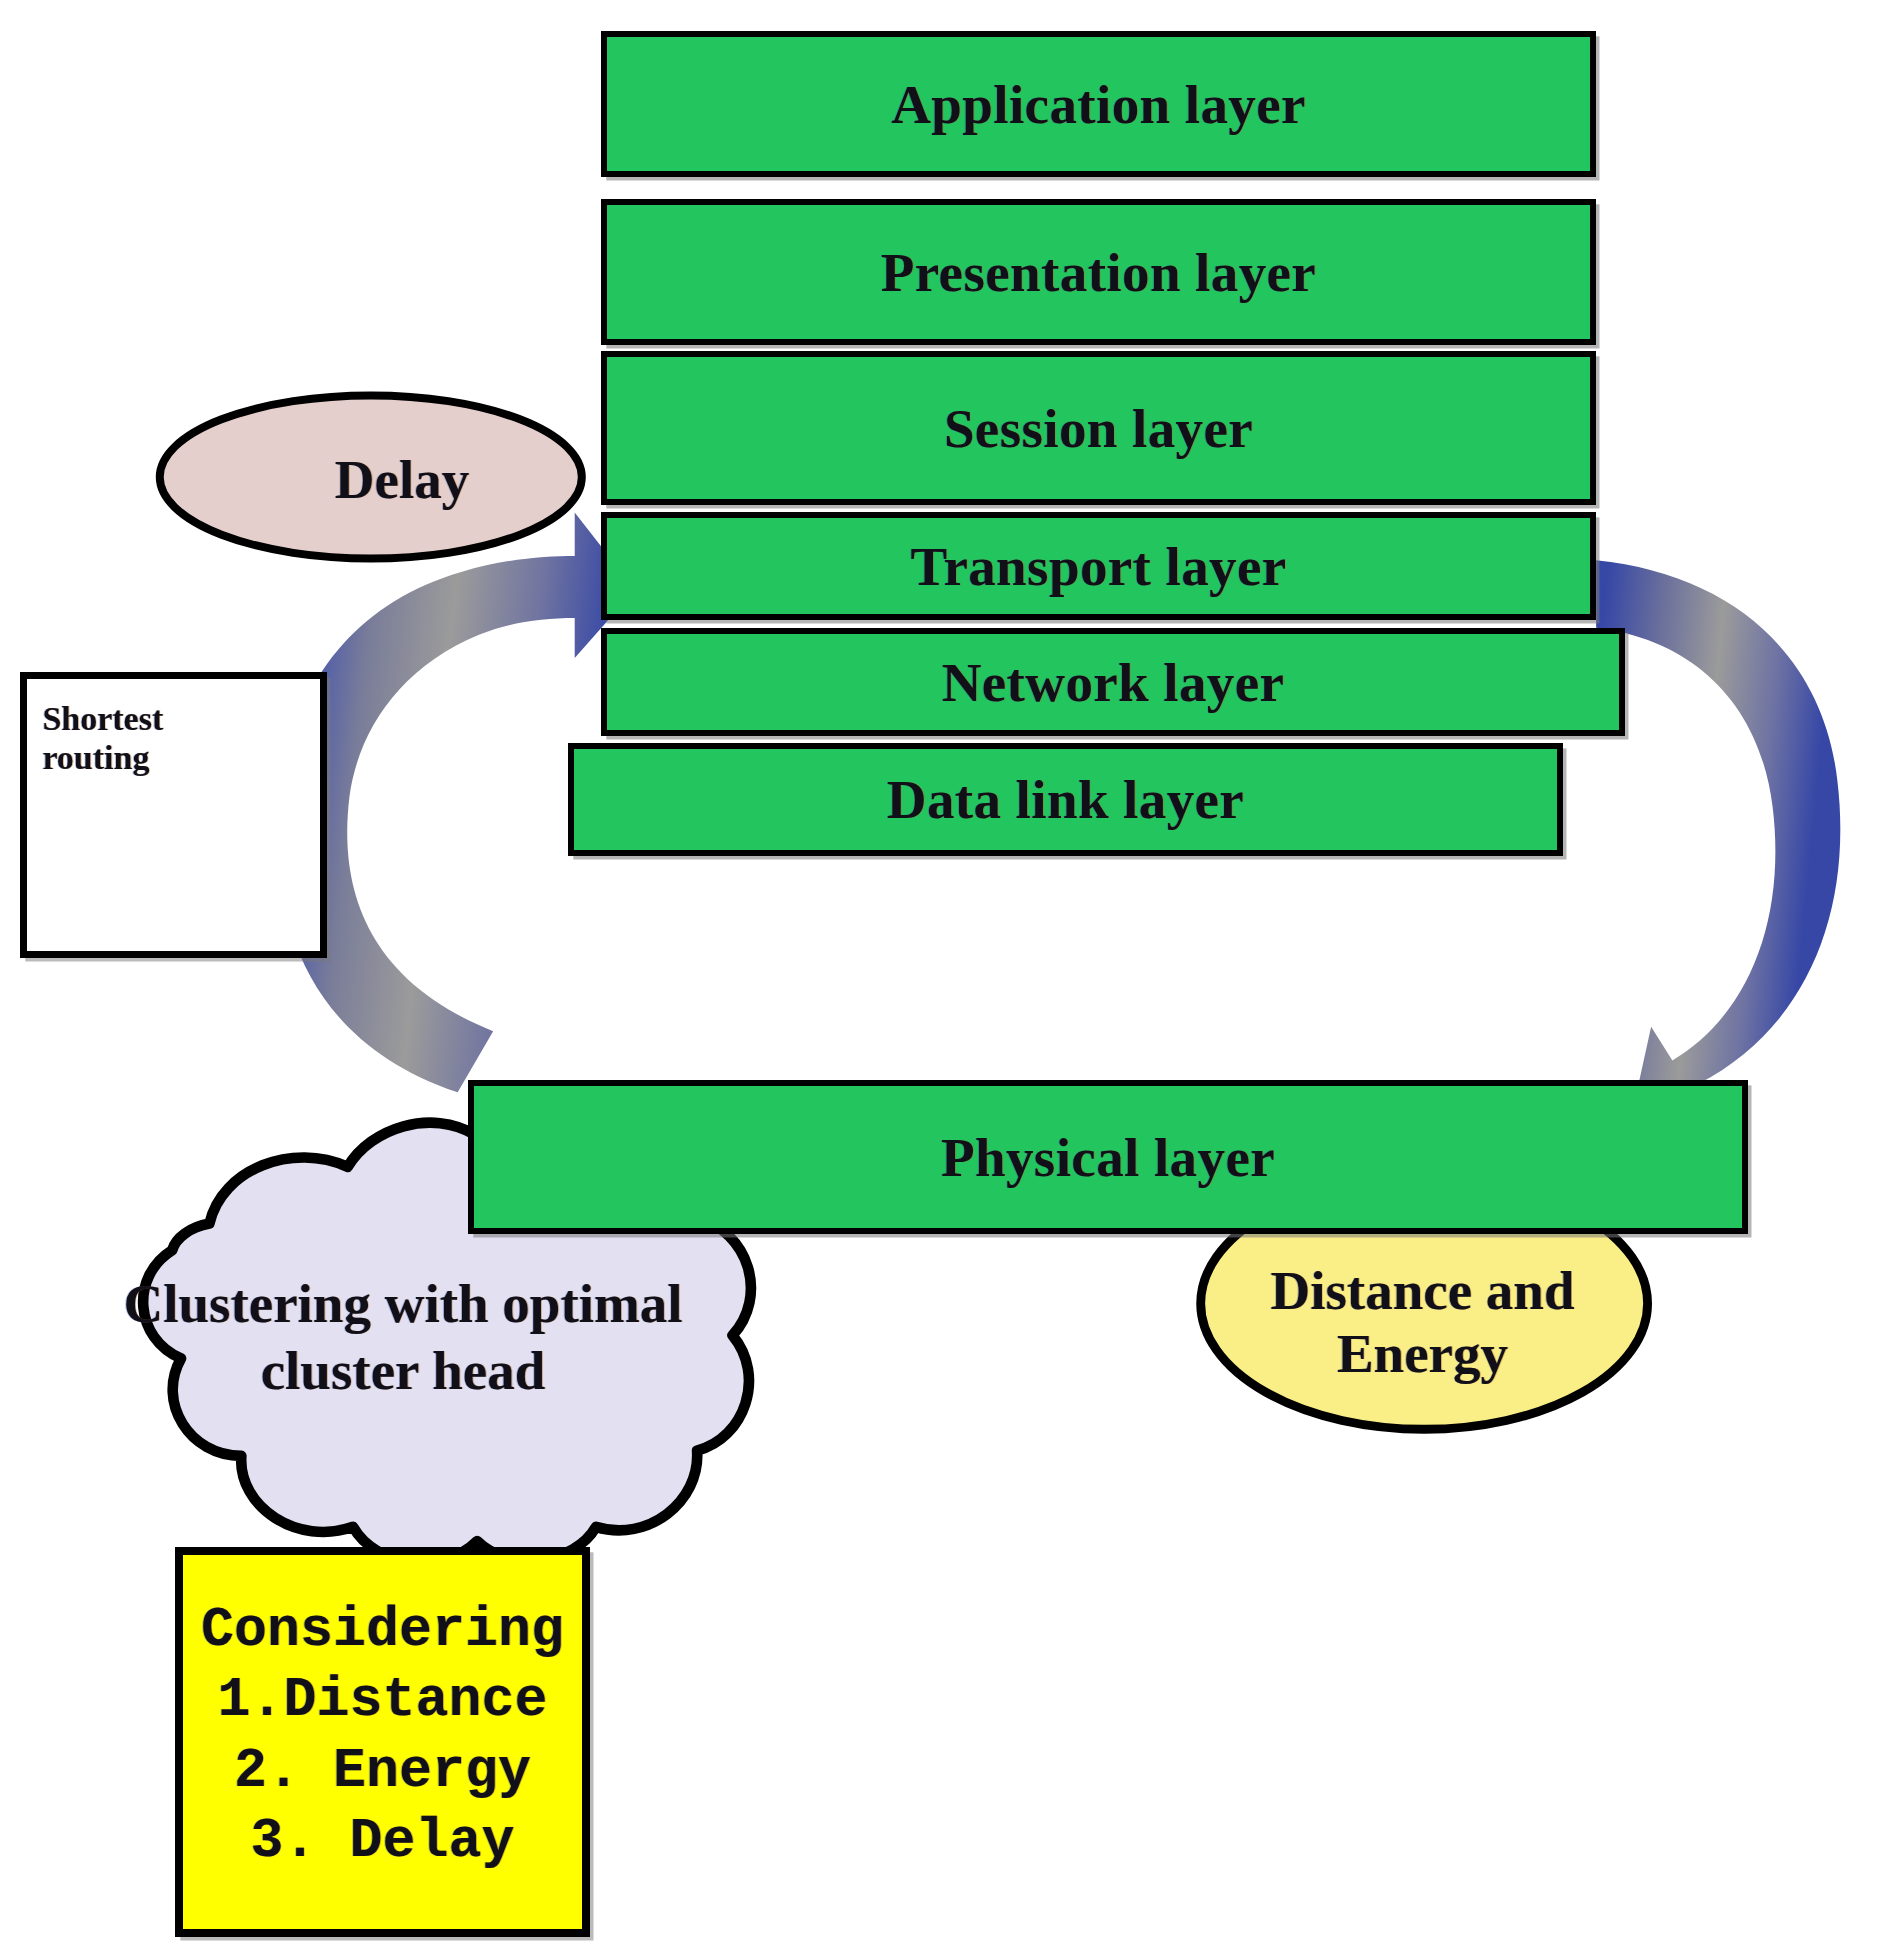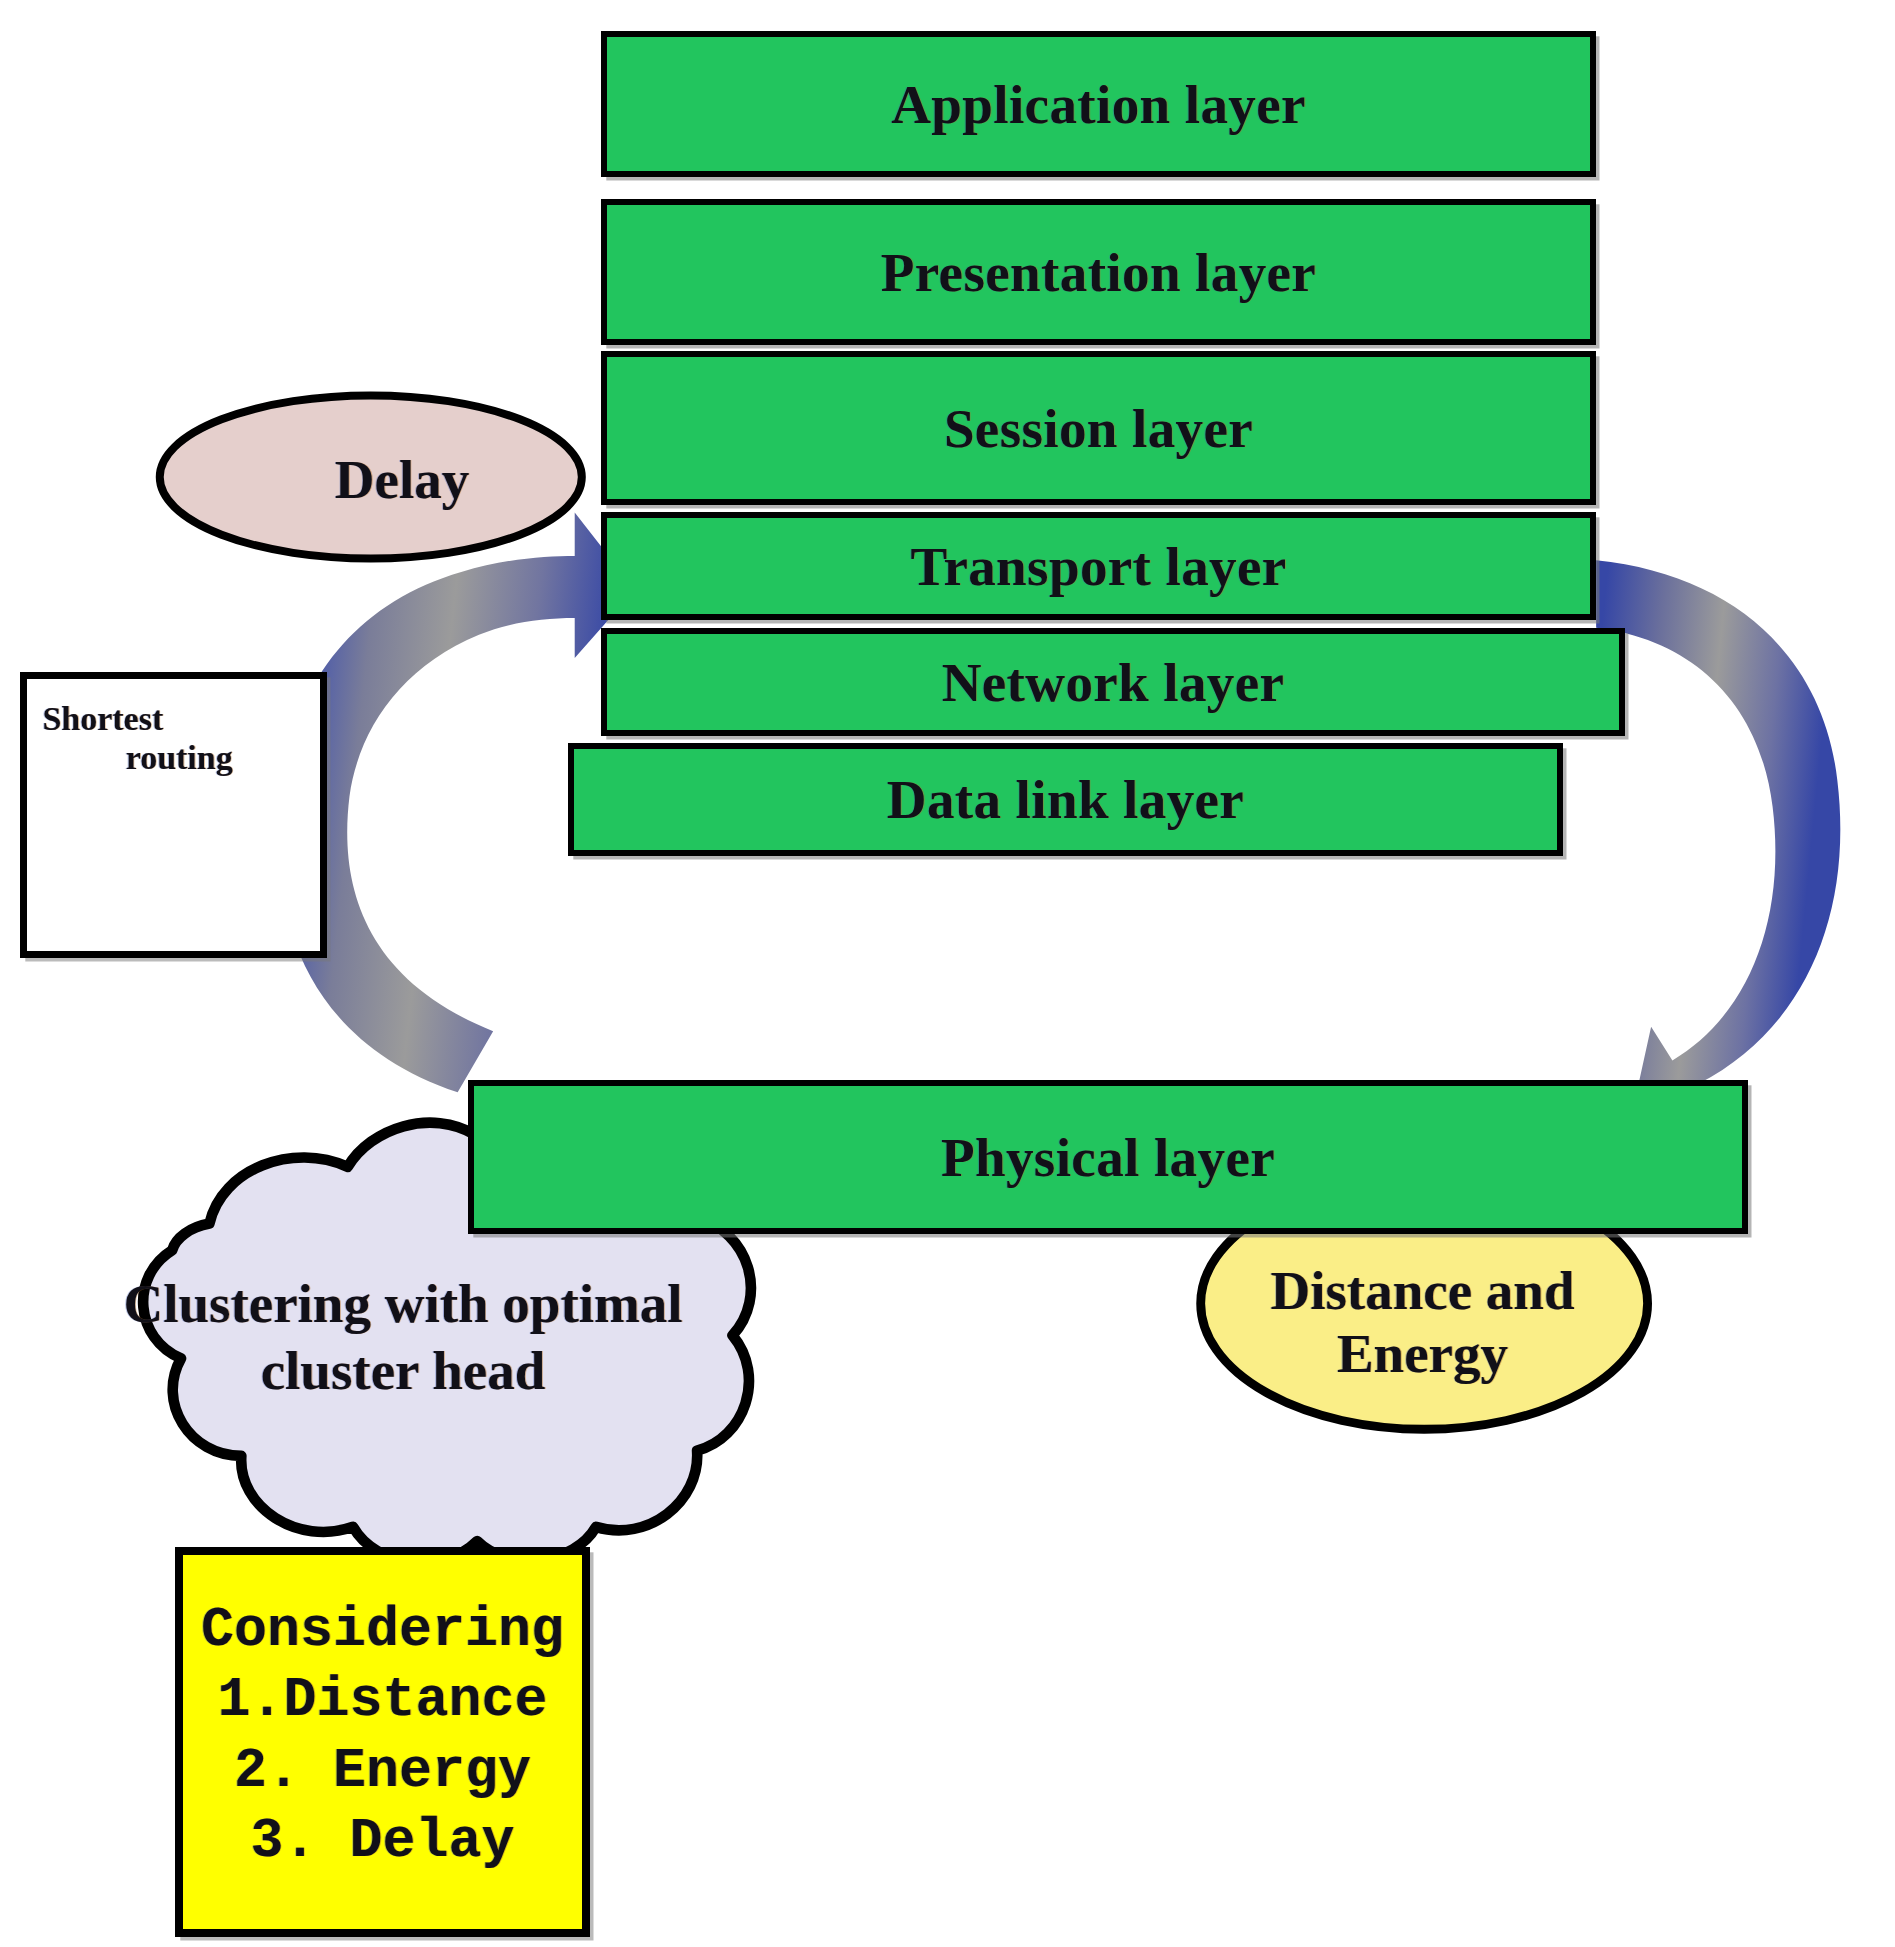--- a/index.html
+++ b/index.html
@@ -67,21 +67,21 @@
   #spr-text {
     position: absolute;
     left: 30px; top: 700px;
     width: 286px;
     font-size: 34px;
     line-height: 1.14;
     text-align: center;
   }
   #spr-text .l1 { display: block; text-align: left; padding-left: 12.4px; }
   #spr-text .l2 { display: block; text-align: center; padding-right: 23px; }
-  #spr-text .l3 { display: block; text-align: center; padding-left: 12.4px; }
+  #spr-text .l3 { display: block; text-align: left; padding-left: 12.4px; }
   #cloud-label {
     left: 66px; top: 1270px; width: 674px;
     font-size: 55px;
     line-height: 1.22;
   }
   #yellow-ellipse-label {
     left: 1201px; top: 1259px; width: 443px;
     font-size: 55px;
   }
   #considering-box {

